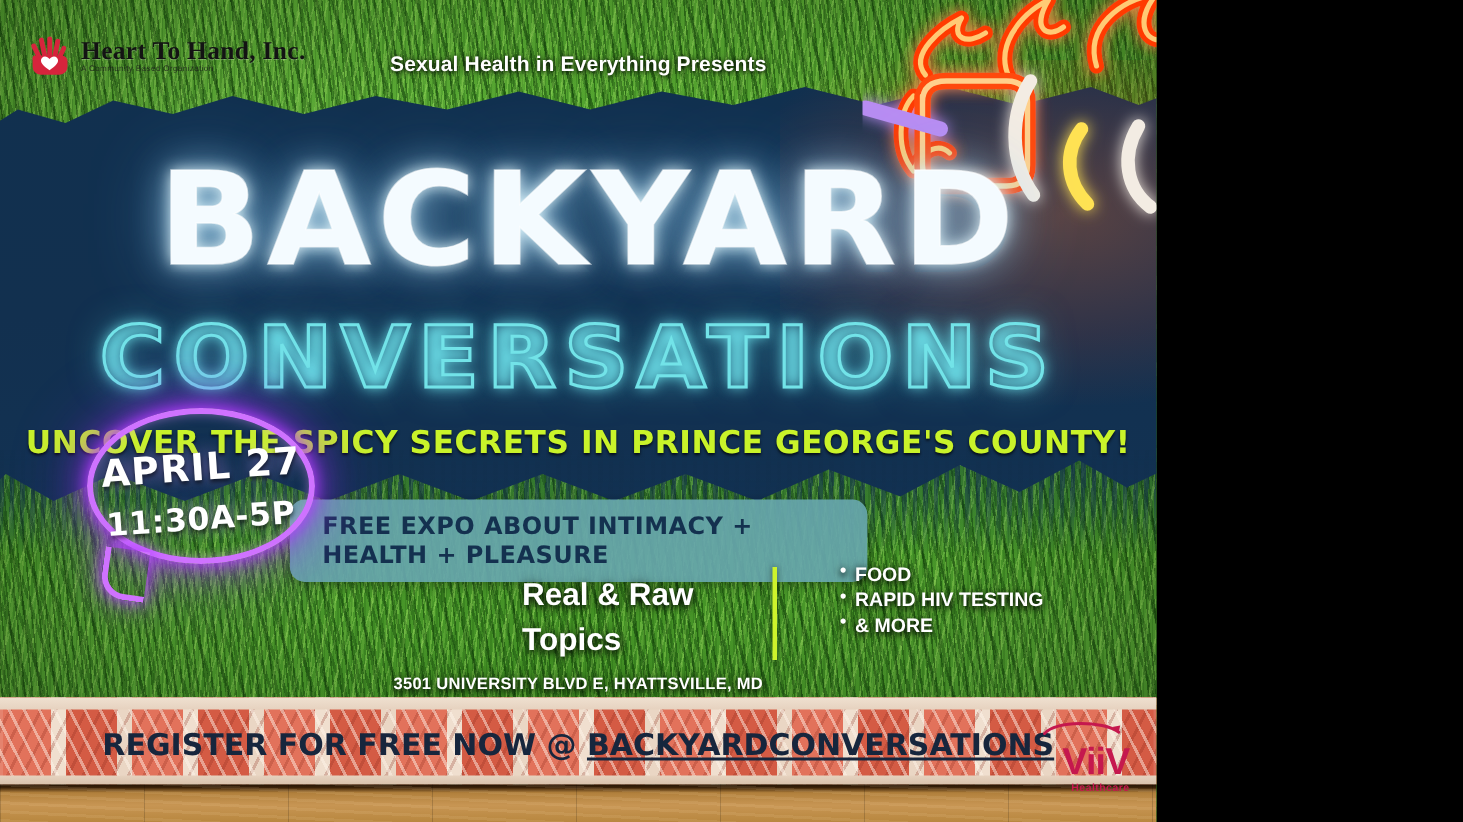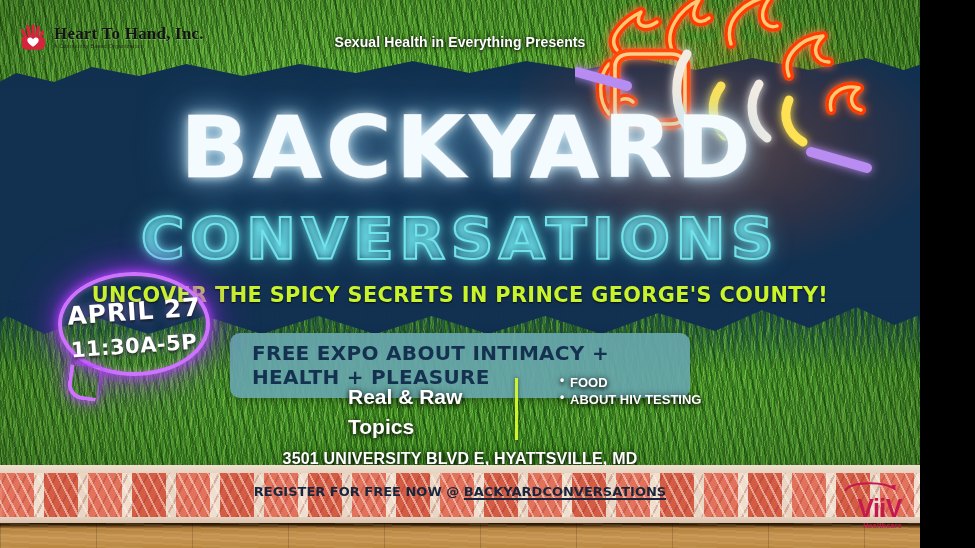--- a/index.html
+++ b/index.html
@@ -1,20 +1,20 @@
 <!DOCTYPE html>
 <html><head>
 <meta charset="utf-8">
 <style>
   * { margin:0; padding:0; box-sizing:border-box; }
   html,body { width:975px; height:548px; overflow:hidden; background:#000; }
   body { font-family:"Liberation Sans", sans-serif; }
 
   #flyer {
-    position:relative; width:920px; height:548px; overflow:hidden;
+    position:relative; width:771px; height:548px; overflow:hidden;
     background:#2f7a1d;
   }
 
   
   .grass-base{
     position:absolute; inset:0;
     background:
       radial-gradient(ellipse 60% 40% at 20% 15%, #63b23a 0%, rgba(99,178,58,0) 60%),
       radial-gradient(ellipse 50% 35% at 75% 10%, #5aa832 0%, rgba(90,168,50,0) 60%),
       radial-gradient(ellipse 70% 50% at 50% 85%, #3f8c22 0%, rgba(63,140,34,0) 65%),
@@ -123,21 +123,21 @@
     text-shadow:0 1px 2px rgba(0,0,0,.75);
     transform:scaleX(.99);
   }
 
   
   .expo{
     position:absolute; left:50%; transform:translateX(-50%); top:333px;
     background:rgba(103,166,173,.92); border-radius:10px;
     padding:8px 22px 9px;
     font-family:"DejaVu Sans", sans-serif;
-    font-weight:700; font-size:20px; letter-spacing:.3px; color:#14314f;
+    font-weight:700; font-size:16px; letter-spacing:.3px; color:#14314f;
     box-shadow:0 2px 8px rgba(0,0,0,.30);
   }
 
   
   .bubble{
     position:absolute; left:58px; top:272px; width:152px; height:104px;
     border:4px solid #cf72ff; border-radius:50%;
     box-shadow:0 0 10px #b642ff, 0 0 26px rgba(170,50,255,.72), 0 0 52px rgba(150,30,255,.45),
                inset 0 0 8px rgba(220,150,255,.5);
   }
@@ -180,21 +180,21 @@
     text-shadow:0 2px 4px rgba(0,0,0,.85), 0 0 6px rgba(0,0,0,.6);
     list-style:none;
     padding-left:36px;
   }
   .perks li{ position:relative; padding-left:10px; }
   .perks li:before{
     content:"•"; position:absolute; left:0; top:-1px; font-size:12px;
   }
   .address{
     position:absolute; left:0; right:0; top:450px; text-align:center;
-    font-size:16px; font-weight:700; color:#fff; letter-spacing:.2px;
+    font-size:11px; font-weight:700; color:#fff; letter-spacing:.2px;
     text-shadow:0 2px 4px rgba(0,0,0,.85), 0 0 7px rgba(0,0,0,.6);
   }
 
   
   .blanket{
     position:absolute; left:0; right:0; top:465px; height:58px;
     background:
       repeating-linear-gradient(90deg,
         #e2725b 0px, #e2725b 34px,
         #f0dfcf 34px, #f0dfcf 44px,
@@ -233,21 +233,21 @@
   }
   .viiv{ position:absolute; right:18px; top:478px; text-align:right; }
   .viiv-name{
     font-family:"Liberation Sans", sans-serif; font-weight:700; font-size:25px;
     color:#c5184e; letter-spacing:-.5px; line-height:1;
   }
   .viiv-sub{ font-size:7px; font-weight:700; color:#c5184e; letter-spacing:.3px; margin-top:1px; }
   .register{
     position:absolute; left:0; right:0; top:484px; text-align:center;
     font-family:"DejaVu Sans", sans-serif;
-    font-weight:700; font-size:13px; color:#17263d; letter-spacing:0px;
+    font-weight:700; font-size:20px; color:#17263d; letter-spacing:0px;
   }
   .register u{ text-decoration-thickness:2px; text-underline-offset:2px; }
 </style>
 </head>
 <body>
 
 <div id="flyer">
 
   <div class="grass-base"></div>
   <div class="grass-blades"></div>
@@ -357,21 +357,22 @@
   <div class="bubble-time">11:30A-5P</div>
 
   <div class="topics">
     <div>Real &amp; Raw Topics</div>
   </div>
 
   <div class="divider"></div>
 
   <ul class="perks">
     <li>FOOD</li>
-    <li>ABOUT HIV TESTING</li>
+    <li>RAPID HIV TESTING</li>
+    <li>&amp; MORE</li>
   </ul>
 
   <div class="address">3501 UNIVERSITY BLVD E, HYATTSVILLE, MD</div>
 
   <div class="blanket">
     <div class="blanket-tri"></div>
     <div class="blanket-top"></div>
     <div class="blanket-bot"></div>
   </div>
   <div class="wood"></div>

